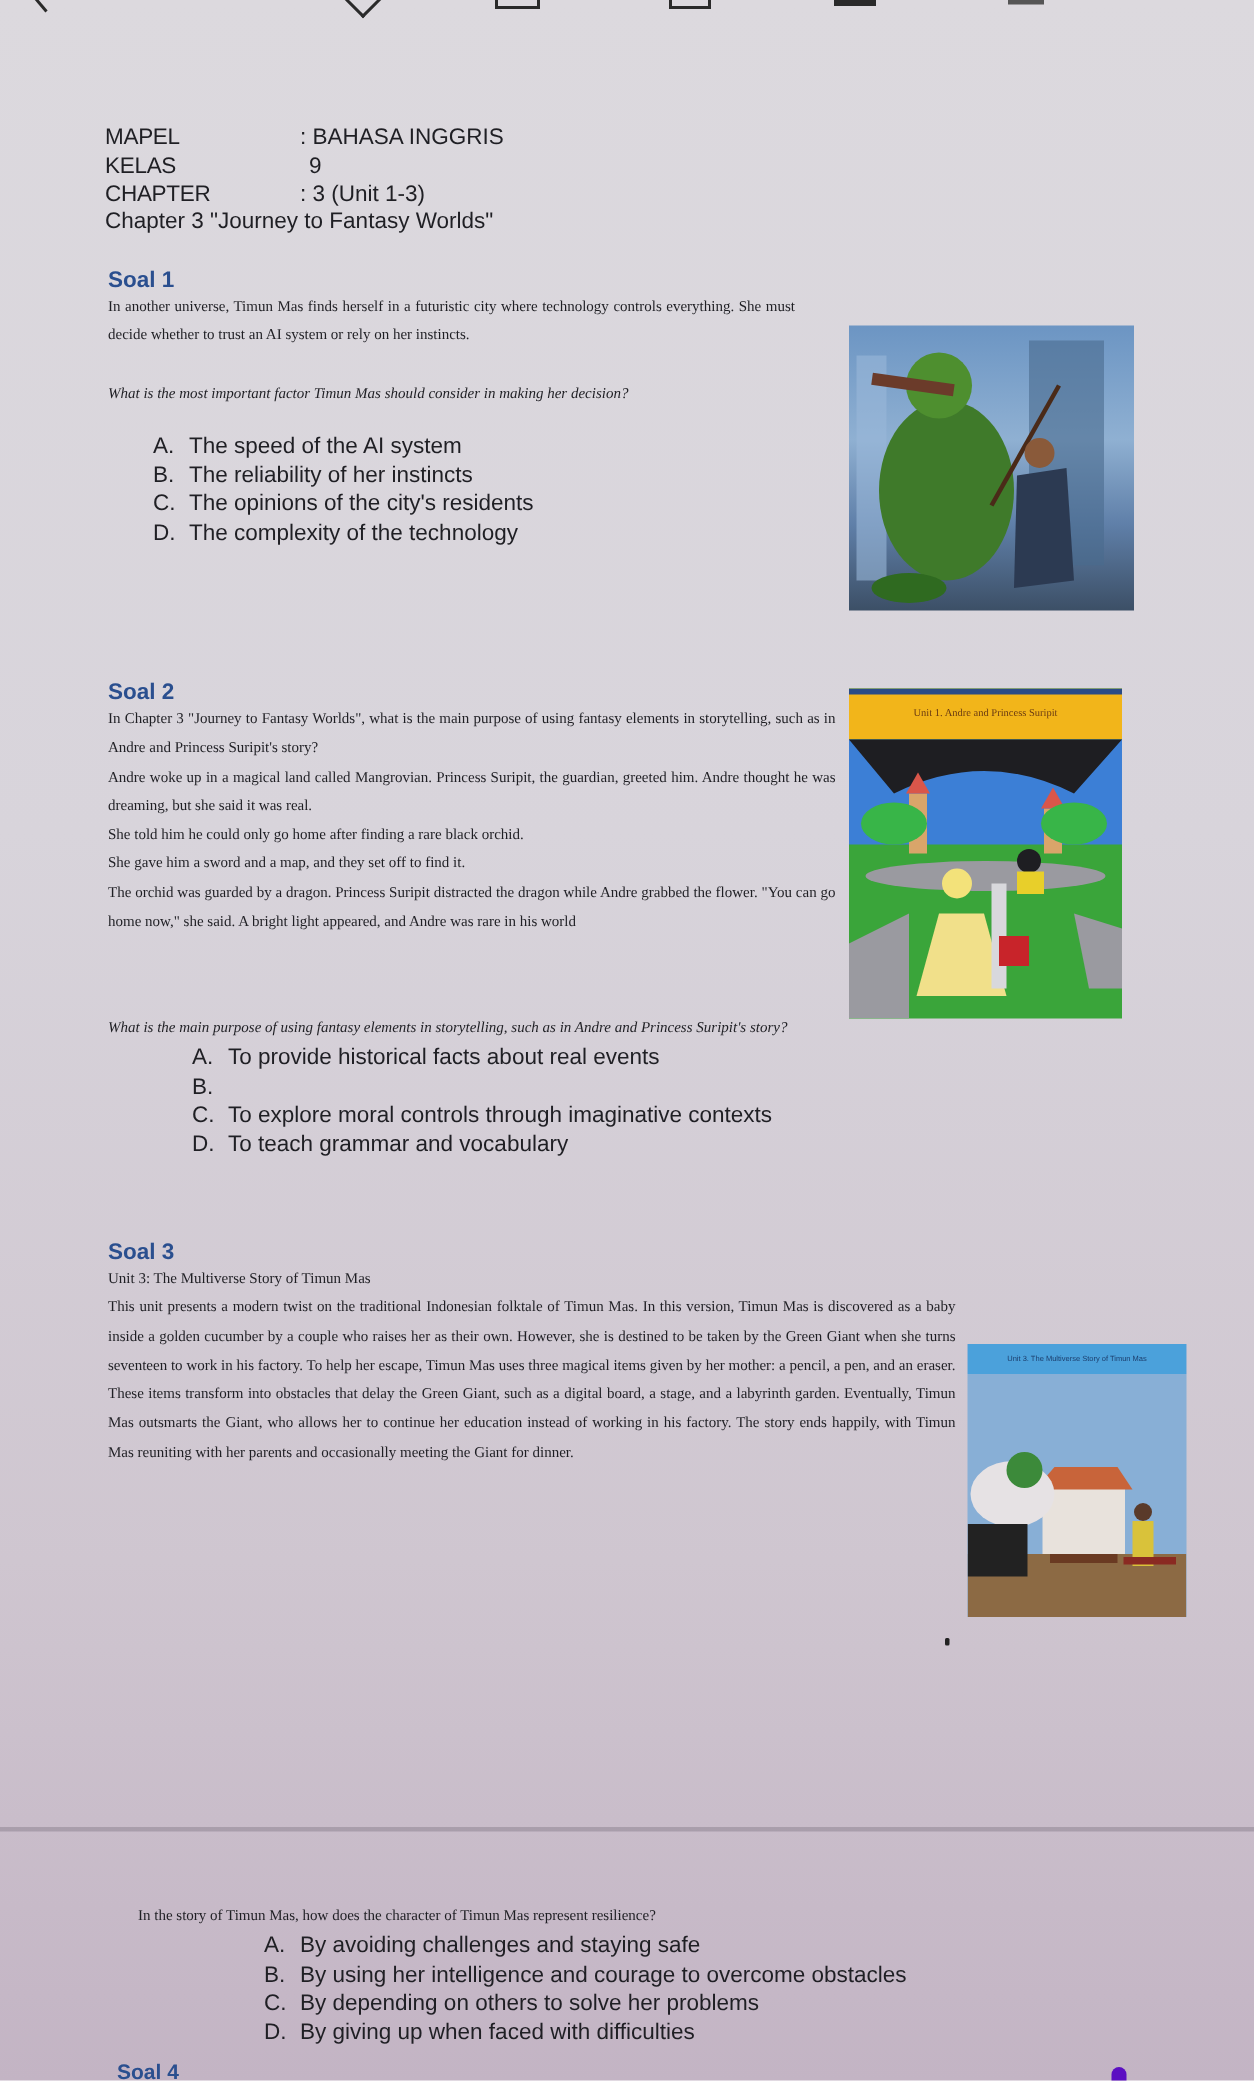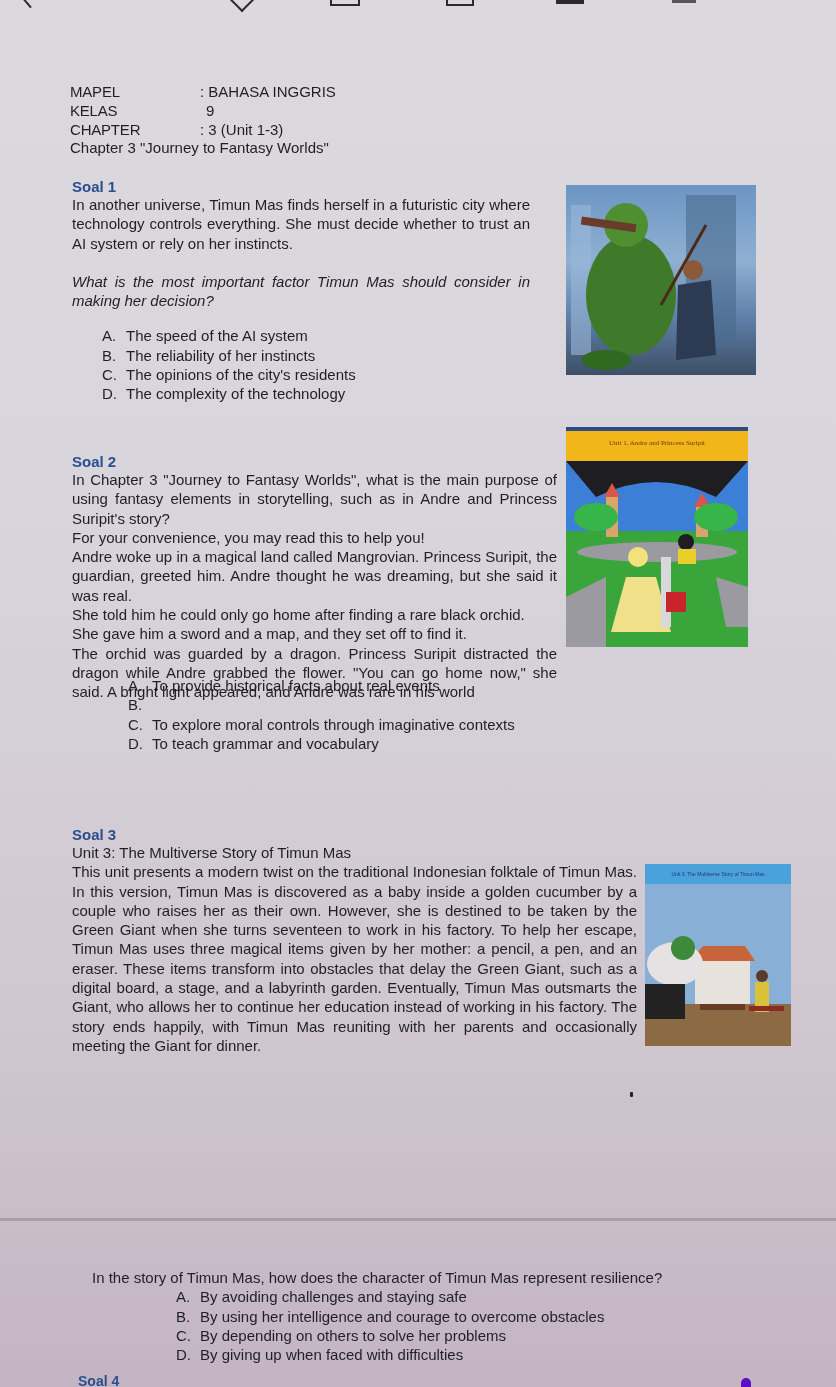--- a/index.html
+++ b/index.html
@@ -17,33 +17,33 @@
   .tb-bar1 { left: 556px; top: 0; width: 28px; height: 4px; background: #2a2a2a; }
   .tb-bar2 { left: 672px; top: 0; width: 24px; height: 3px; background: #555; }
 
   .meta { position: absolute; left: 70px; top: 82px; font-size: 15px; line-height: 19px; }
   .meta-row { display: flex; }
   .meta-key { width: 130px; letter-spacing: -0.2px; }
   .meta-val { }
   .chapter-title { position: absolute; left: 70px; top: 139px; font-size: 15px; }
 
   .soal-head { color: #2a4f8f; font-weight: bold; font-size: 15px; }
-  .para { font-size: 15px; line-height: 19.3px; text-align: justify; }
+  .para { font-size: 10px; line-height: 19.3px; text-align: justify; font-family: Liberation Serif, serif; }
   .ital { font-style: italic; }
   .opts { list-style: none; margin: 0; padding: 0; font-size: 15px; line-height: 19.3px; }
   .opts li { display: flex; }
   .opt-letter { width: 24px; }
 
   .s1 { position: absolute; left: 72px; top: 178px; width: 458px; }
   .s2 { position: absolute; left: 72px; top: 418px; width: 485px; margin-top: 35px; }
   .s2q { position: absolute; left: 72px; top: 676px; width: 660px; }
   .s3 { position: absolute; left: 72px; top: 826px; width: 565px; }
   .s4q { position: absolute; left: 74px; top: 1268px; width: 700px; margin-left: 18px; }
 
-  .img { position: absolute; overflow: hidden; }
+  .img { position: absolute; overflow: hidden; margin-top: 32px; }
   .img1 { left: 566px; top: 185px; width: 190px; height: 190px;
     background: linear-gradient(180deg, #6c95c3 0%, #8fb0d2 40%, #5f7fa8 70%, #3c4f66 100%); }
   .img2 { left: 566px; top: 427px; width: 182px; height: 220px; background: #3aa53a; }
   .img3 { left: 645px; top: 864px; width: 146px; height: 182px; background: #88afd6; }
 
   .banner-y { position: absolute; left: 0; top: 0; width: 100%; height: 30px; background: #f2b51a; border-top: 4px solid #2a4b86;
     font-family: "Liberation Serif", serif; font-size: 7px; color: #6a3b12; text-align: center; line-height: 24px; }
   .banner-b { position: absolute; left: 0; top: 0; width: 100%; height: 20px; background: #4ba1db;
     font-size: 5px; color: #1d3f6e; text-align: center; line-height: 20px; }
 
@@ -116,21 +116,20 @@
     <ellipse cx="40" cy="175" rx="25" ry="10" fill="#2f6a20"></ellipse>
     <line x1="95" y1="120" x2="140" y2="40" stroke="#4a2a18" stroke-width="3"></line>
     <circle cx="127" cy="85" r="10" fill="#8a5a3a"></circle>
     <path d="M112 100 L145 95 L150 170 L110 175 Z" fill="#2c3a52"></path>
   </svg>
 </div>
 
 <div class="s2">
   <div class="soal-head">Soal 2</div>
   <div class="para">In Chapter 3 "Journey to Fantasy Worlds", what is the main purpose of using fantasy elements in storytelling, such as in Andre and Princess Suripit's story?</div>
-  <div class="para">For your convenience, you may read this to help you!</div>
   <div class="para">Andre woke up in a magical land called Mangrovian. Princess Suripit, the guardian, greeted him. Andre thought he was dreaming, but she said it was real.</div>
   <div class="para">She told him he could only go home after finding a rare black orchid.</div>
   <div class="para">She gave him a sword and a map, and they set off to find it.</div>
   <div class="para">The orchid was guarded by a dragon.  Princess Suripit distracted the dragon while Andre grabbed the flower. "You can go home now," she said. A bright light appeared, and Andre was rare in his world</div>
 </div>
 
 <div class="img img2">
   <div class="banner-y">Unit 1. Andre and Princess Suripit</div>
   <svg width="182" height="220" viewBox="0 0 182 220" style="position:absolute;left:0;top:0;">
     <rect x="0" y="34" width="182" height="70" fill="#3c7fd6"></rect>
@@ -147,20 +146,21 @@
     <path d="M60 150 L90 150 L105 205 L45 205 Z" fill="#f1e08a"></path>
     <circle cx="72" cy="130" r="10" fill="#f3e27a"></circle>
     <rect x="95" y="130" width="10" height="70" fill="#d8d8dc"></rect>
     <rect x="100" y="165" width="20" height="20" fill="#c8242a"></rect>
     <circle cx="120" cy="115" r="8" fill="#1e1e22"></circle>
     <rect x="112" y="122" width="18" height="15" fill="#e8cf2a"></rect>
   </svg>
 </div>
 
 <div class="s2q">
+  <div class="para ital" style="text-align:left">What is the main purpose of using fantasy elements in storytelling, such as in Andre and Princess Suripit's story?</div>
   <ul class="opts" style="margin-left:56px">
     <li>
         <span class="opt-letter">A.</span>
         <span>To provide historical facts about real events</span>
       </li>
     <li>
         <span class="opt-letter">B.</span>
       </li>
     <li>
         <span class="opt-letter">C.</span>

